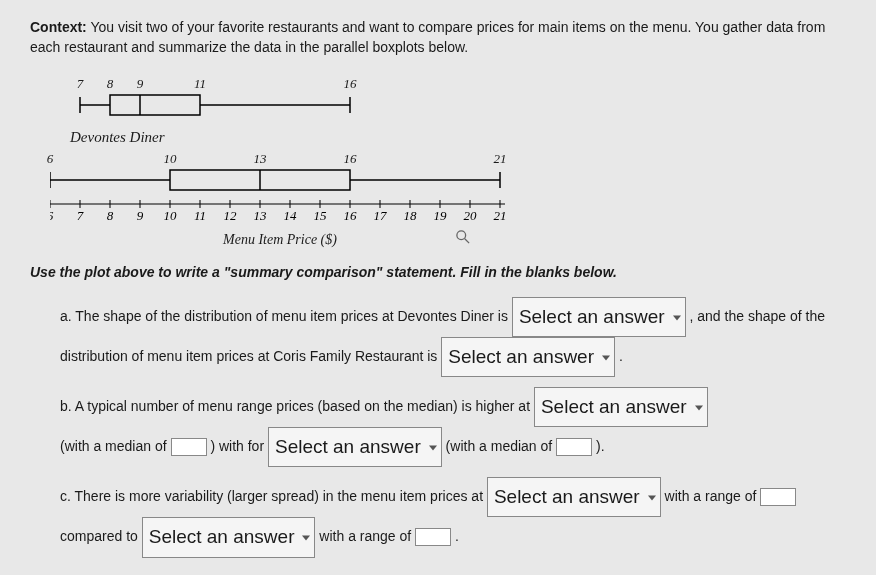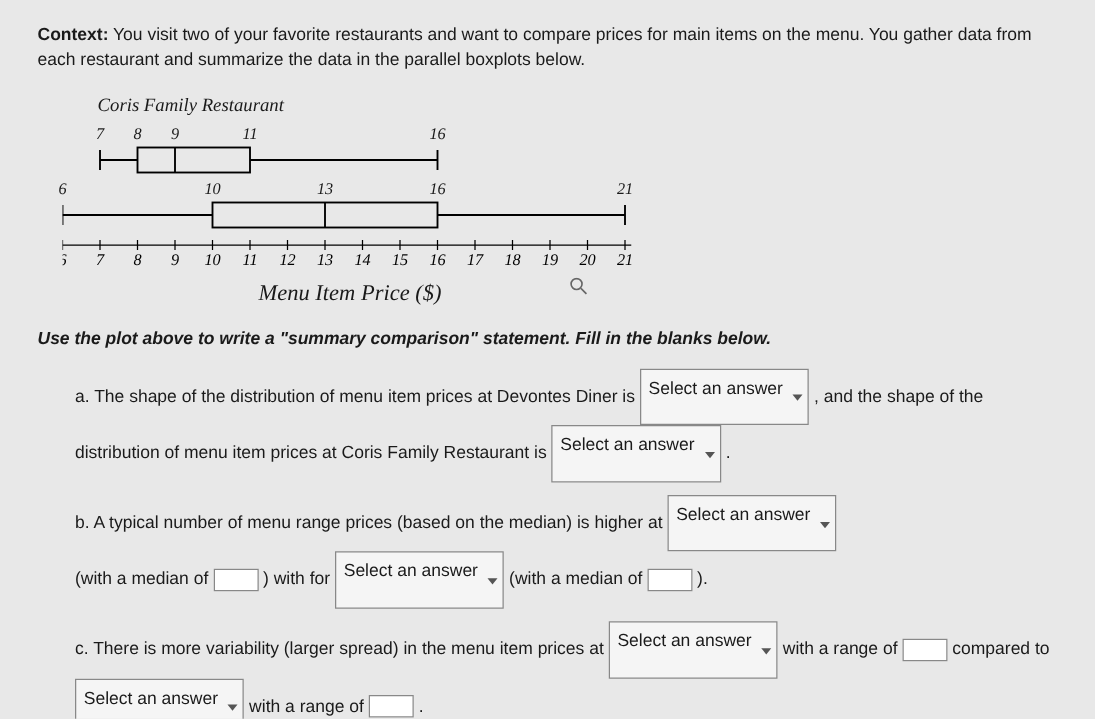--- a/index.html
+++ b/index.html
@@ -32,39 +32,39 @@
       font-size: 13px;
       position: relative;
       height: 16px;
     }
     .five-num span { position: absolute; transform: translateX(-50%); }
     .boxplot-svg { display: block; }
     .axis-area { margin-top: 6px; }
     .axis-label {
       font-family: "Times New Roman", serif;
       font-style: italic;
-      font-size: 18px;
+      font-size: 14px;
       text-align: center;
       width: 460px;
       margin-top: 2px;
       position: relative;
     }
     .magnifier {
       position: absolute; right: 40px; top: 0;
       width: 14px; height: 14px;
     }
     .prompt { font-weight: bold; margin: 14px 0 14px 0; font-style: italic; }
     .questions { margin-left: 30px; }
     .q { margin-bottom: 10px; line-height: 1.9; }
     .select {
       display: inline-block;
       border: 1px solid #888;
       background: #f5f5f5;
-      padding: 1px 20px 16px 6px;
-      font-size: 14px;
+      padding: 1px 20px 1px 6px;
+      font-size: 19px;
       position: relative;
       vertical-align: middle;
       white-space: nowrap;
     }
     .select::after {
       content: "";
       position: absolute;
       right: 4px; top: 50%;
       transform: translateY(-30%);
       border-left: 4px solid transparent;
@@ -82,37 +82,37 @@
 </head>
 <body>
 
 <p>
   <span class="context">Context:</span>
   <span class="context-text">You visit two of your favorite restaurants and want to compare prices for main items on the menu. You gather data from each restaurant and summarize the data in the parallel boxplots below.</span>
 </p>
 
 <div class="chart-area">
 
-  <div class="restaurant-label" style="margin-left:28px;">Coris Family Restaurant</div>
   <div class="five-num" style="margin-left:0;">
     <span style="left:30px">7</span>
     <span style="left:60px">8</span>
     <span style="left:90px">9</span>
     <span style="left:150px">11</span>
     <span style="left:300px">16</span>
   </div>
   <svg class="boxplot-svg" width="460" height="28">
     <line x1="30" y1="14" x2="60" y2="14" stroke="black" stroke-width="1.5"></line>
     <line x1="30" y1="6" x2="30" y2="22" stroke="black" stroke-width="1.5"></line>
     <rect x="60" y="4" width="90" height="20" fill="none" stroke="black" stroke-width="1.5"></rect>
     <line x1="90" y1="4" x2="90" y2="24" stroke="black" stroke-width="1.5"></line>
     <line x1="150" y1="14" x2="300" y2="14" stroke="black" stroke-width="1.5"></line>
     <line x1="300" y1="6" x2="300" y2="22" stroke="black" stroke-width="1.5"></line>
   </svg>
 
+  <div class="restaurant-label" style="margin-left:20px; margin-top:8px;">Devontes Diner</div>
   <div class="five-num">
     <span style="left:0px">6</span>
     <span style="left:120px">10</span>
     <span style="left:210px">13</span>
     <span style="left:300px">16</span>
     <span style="left:450px">21</span>
   </div>
   <svg class="boxplot-svg" width="460" height="28">
     <line x1="0" y1="14" x2="120" y2="14" stroke="black" stroke-width="1.5"></line>
     <line x1="0" y1="6" x2="0" y2="22" stroke="black" stroke-width="1.5"></line>

